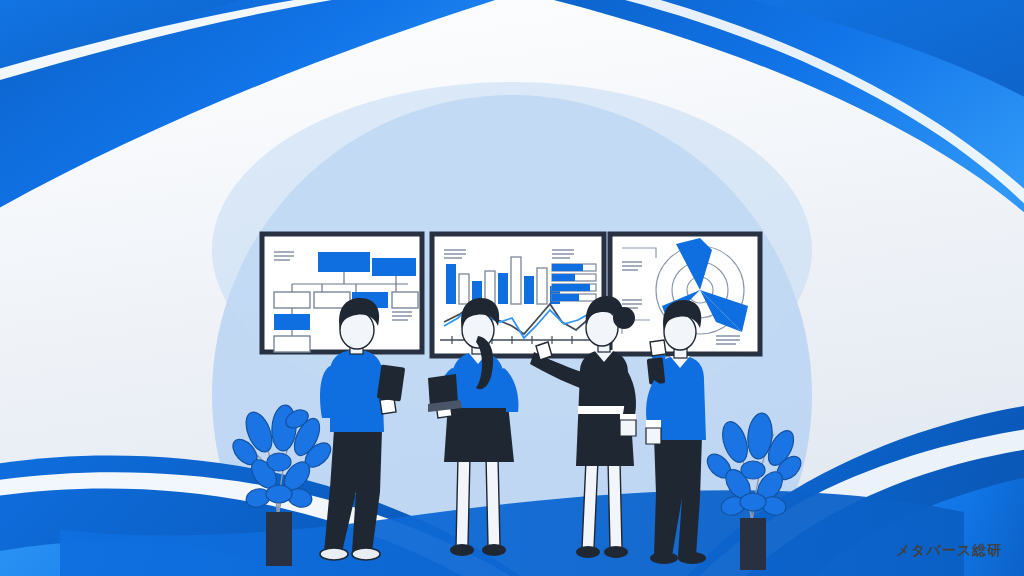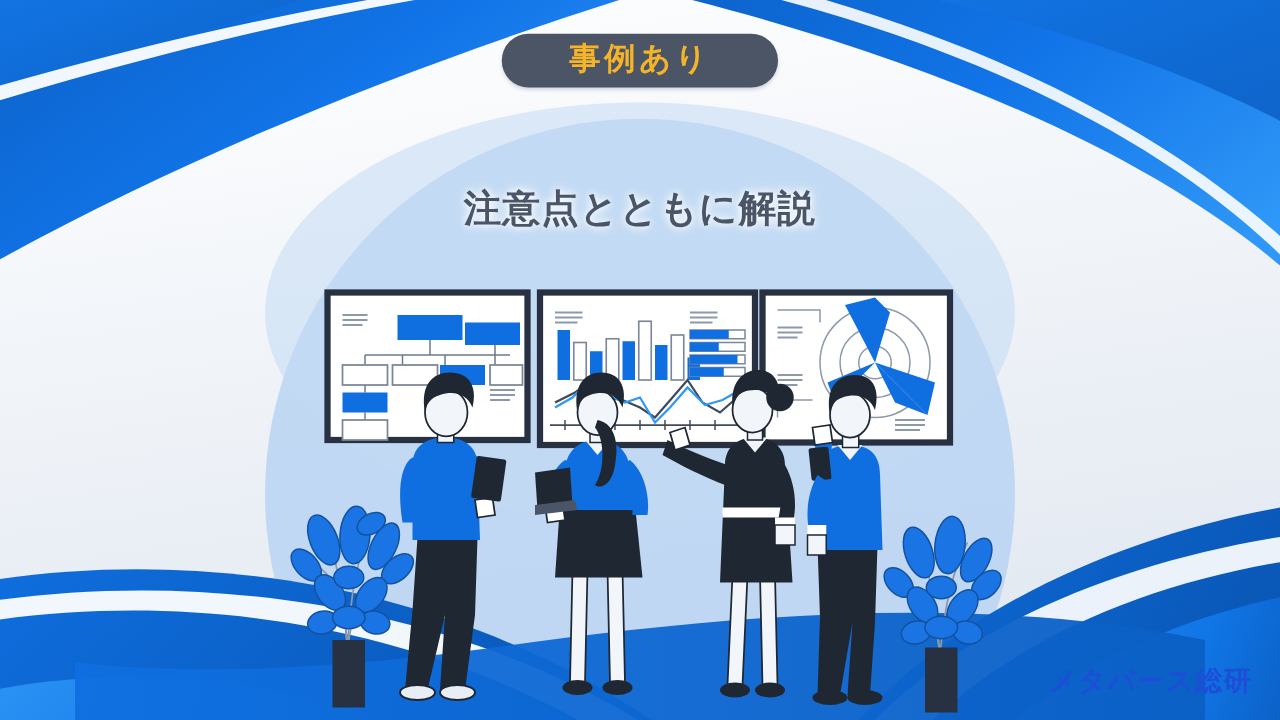--- a/index.html
+++ b/index.html
@@ -30,21 +30,21 @@
   .t-dark{color:#4a5568;}
   .t-blue{color:#0f6fe0;}
   .subtitle{
     position:absolute;left:50%;top:147px;transform:translateX(-50%);
     white-space:nowrap;font-size:30px;font-weight:bold;color:#4a5568;
     letter-spacing:1px;
     text-shadow:0 0 6px #ffffff,0 0 10px #ffffff;
   }
   .logo{
     position:absolute;right:22px;bottom:16px;
-    color:#1d4ed8;font-size:22px;font-weight:bold;letter-spacing:1px;
+    color:#404040;font-size:14px;font-weight:bold;letter-spacing:1px;
     white-space:nowrap;
     margin-left:28px;
   }
 </style>
 </head>
 <body>
 
 <div id="stage">
 
   <svg id="bg" viewBox="0 0 1024 576" preserveAspectRatio="none">
@@ -363,19 +363,17 @@
       <path d="M 646 428 L 661 428 L 661 444 L 646 444 Z" fill="#f2f6fb" stroke="#1f2733" stroke-width="1.2"></path>
 
       <path d="M 670 356 L 680 368 L 690 356 Z" fill="#f2f6fb"></path>
       <rect x="674" y="344" width="13" height="14" fill="#f2f6fb" stroke="#1f2733" stroke-width="1.2"></rect>
 
       <ellipse cx="680" cy="332" rx="16" ry="18" fill="#f2f6fb" stroke="#1f2733" stroke-width="1.4"></ellipse>
       <path d="M 664 332 C 660 310 670 300 684 300 C 699 300 704 312 700 328 C 696 318 686 314 674 318 C 667 320 664 326 664 332 Z" fill="#1f2733"></path>
     </g>
   </svg>
 
-  <div class="badge">事例あり</div>
-
-
-  <div class="subtitle">注意点とともに解説</div>
+
+
 
   <div class="logo">メタバース総研</div>
 </div>
 
 </body></html>

